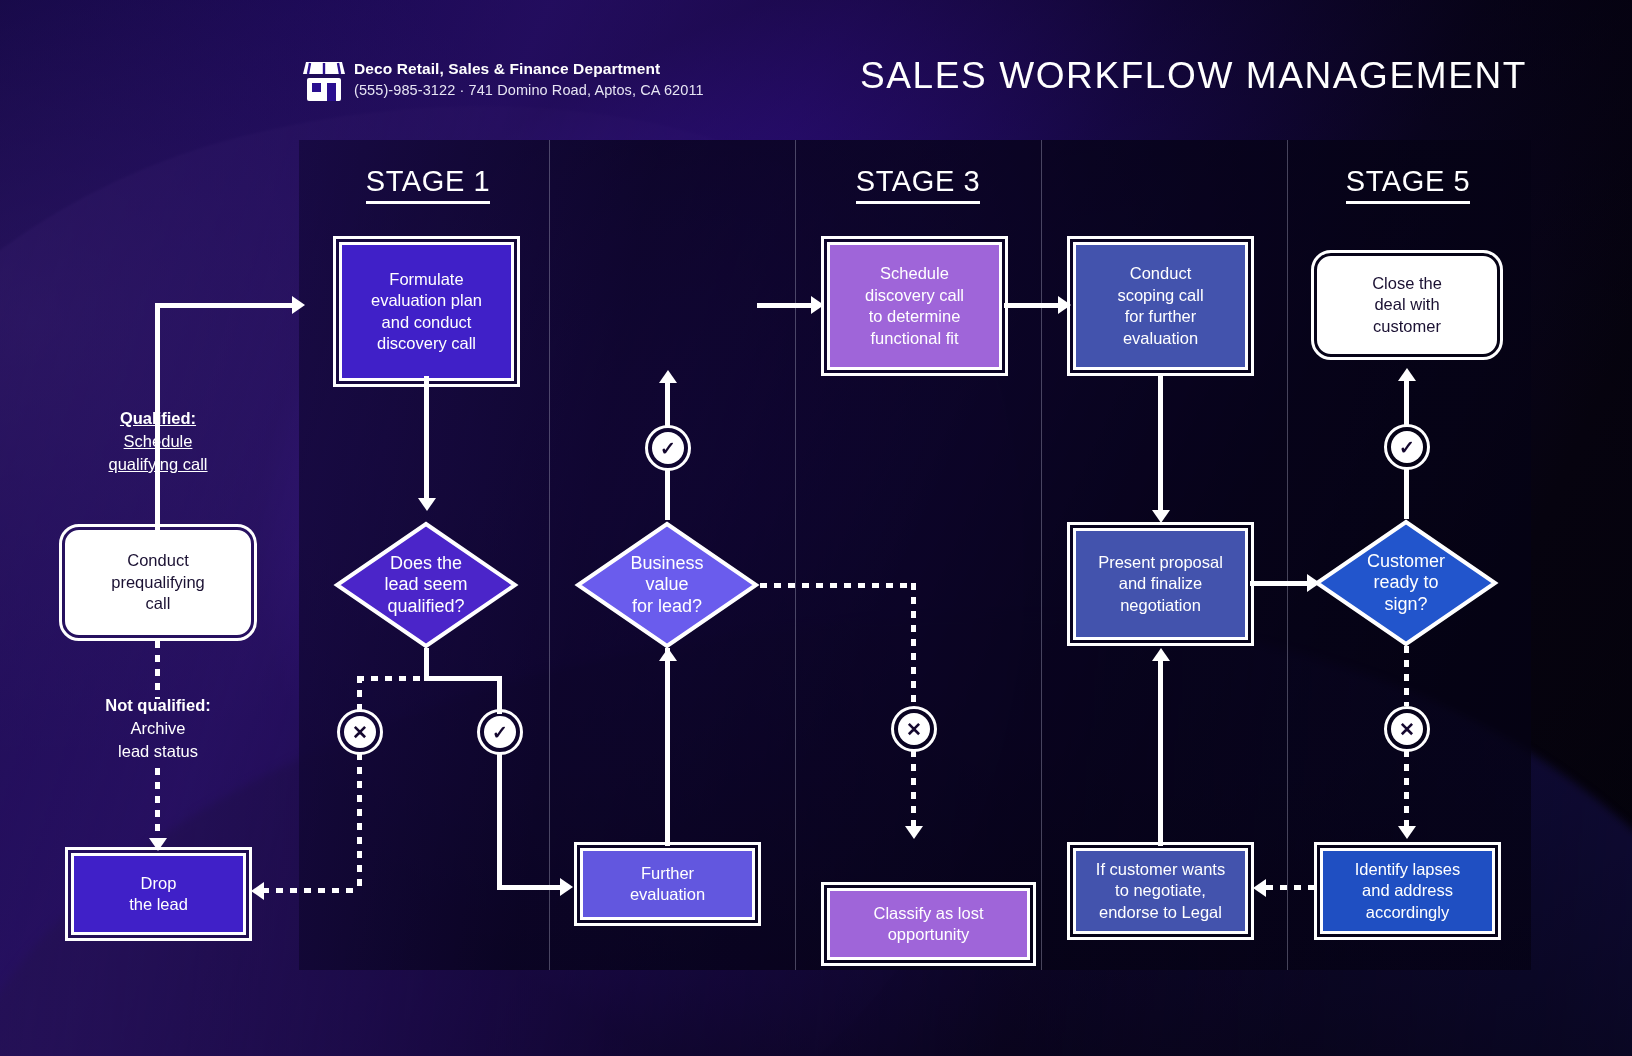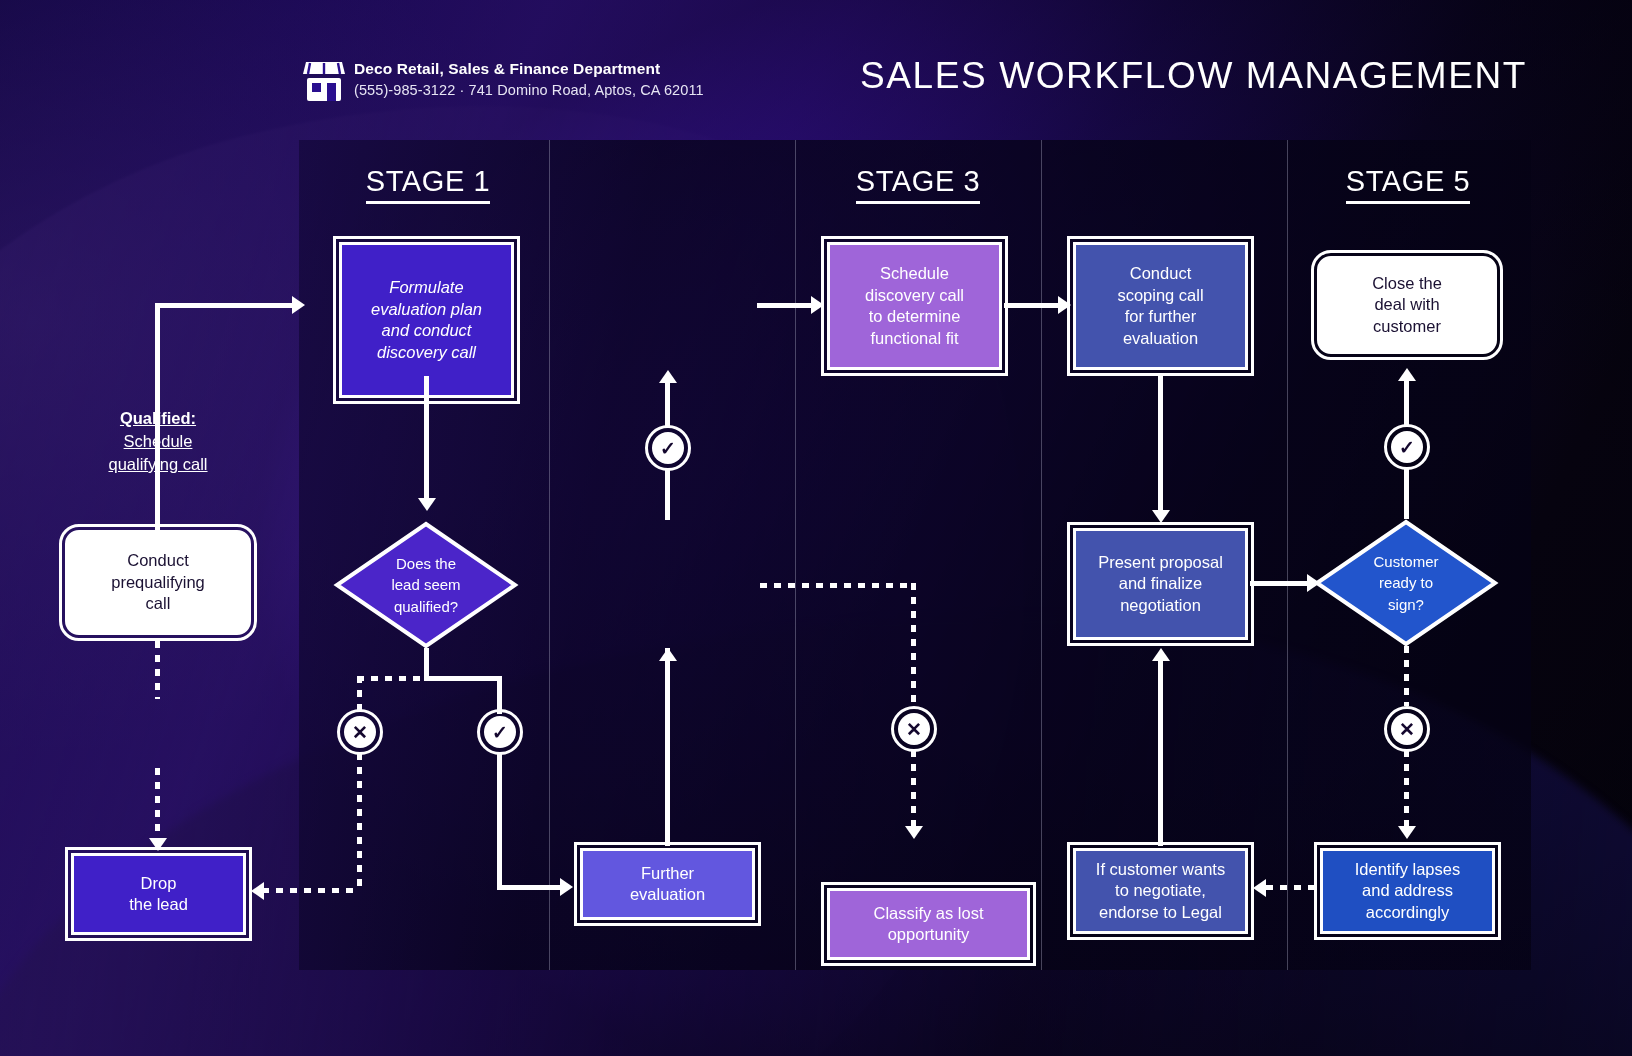--- a/index.html
+++ b/index.html
@@ -51,21 +51,21 @@
     text-align:center;color:#ffffff;font-size:16.5px;line-height:21.5px;}
   .rect{border:3px solid #ffffff;outline:3px solid #ffffff;outline-offset:3px;}
   .rect .inner{width:100%;height:100%;display:flex;align-items:center;justify-content:center;padding:0 10px;box-sizing:border-box;}
 
   .pill{border:3px solid #ffffff;outline:3px solid #ffffff;outline-offset:3px;border-radius:14px;
     background:#ffffff;color:#1b1133;}
 
   .diamond-wrap{position:absolute;}
   .diamond-wrap svg{position:absolute;left:0;top:0;}
   .diamond-txt{position:absolute;inset:0;display:flex;align-items:center;justify-content:center;
-    text-align:center;color:#fff;font-size:15px;line-height:21.5px;pointer-events:none;}
+    text-align:center;color:#fff;font-size:18px;line-height:21.5px;pointer-events:none;}
 
   
   .ln{position:absolute;background:#ffffff;}
   .dln-v{position:absolute;width:5px;
     background-image:linear-gradient(#ffffff 52%, rgba(255,255,255,0) 0%);
     background-size:5px 14px;background-repeat:repeat-y;}
   .dln-h{position:absolute;height:5px;
     background-image:linear-gradient(90deg,#ffffff 52%, rgba(255,255,255,0) 0%);
     background-size:14px 5px;background-repeat:repeat-x;}
   .arw{position:absolute;width:0;height:0;}
@@ -131,28 +131,32 @@
   <div class="sidelabel" style="left:43px;top:407px;text-decoration:underline;">
     <b>Qualified:</b><br>
     <span>Schedule<br>qualifying call</span>
   </div>
 
   <div class="node pill" style="left:65px;top:530px;width:186px;height:105px;">
     <div style="padding:0 8px;">Conduct<br>prequalifying<br>call</div>
   </div>
 
   <div class="dln-v" style="left:155px;top:641px;height:58px;"></div>
+  <div class="sidelabel" style="left:43px;top:694px;">
+    <b>Not qualified:</b><br>
+    <span>Archive<br>lead status</span>
+  </div>
   <div class="dln-v" style="left:155px;top:768px;height:72px;"></div>
   <div class="arw arw-d" style="left:149px;top:838px;"></div>
 
   <div class="node rect" style="left:71px;top:853px;width:175px;height:82px;background:#4020c8;">
     <div class="inner">Drop<br>the lead</div>
   </div>
 
-  <div class="node rect" style="left:339px;top:242px;width:175px;height:156px;background:#4020c8;font-style:italic;">
+  <div class="node rect" style="left:339px;top:242px;width:175px;height:139px;background:#4020c8;">
     <div class="inner">Formulate<br>evaluation plan<br>and conduct<br>discovery call</div>
   </div>
 
   <div class="ln" style="left:424px;top:376px;width:5px;height:124px;"></div>
   <div class="arw arw-d" style="left:418px;top:498px;"></div>
 
   <div class="diamond-wrap" style="left:333px;top:520px;width:186px;height:130px;">
     <svg width="186" height="130">
         <polygon points="93,4 182,65 93,126 4,65" fill="#4b25c9" stroke="#ffffff" stroke-width="4"></polygon>
       </svg>
@@ -182,20 +186,26 @@
   <div class="ln" style="left:757px;top:303px;width:57px;height:5px;"></div>
   <div class="arw arw-r" style="left:811px;top:296px;"></div>
 
   <div class="ln" style="left:665px;top:470px;width:5px;height:50px;"></div>
   <div class="arw arw-u" style="left:659px;top:370px;"></div>
   <div class="ln" style="left:665px;top:382px;width:5px;height:46px;"></div>
   <div class="badge" style="left:645px;top:425px;">
     <div class="dot">✓</div>
   </div>
 
+  <div class="diamond-wrap" style="left:574px;top:520px;width:186px;height:130px;">
+    <svg width="186" height="130">
+        <polygon points="93,4 182,65 93,126 4,65" fill="#6a5ced" stroke="#ffffff" stroke-width="4"></polygon>
+      </svg>
+    <div class="diamond-txt">Business<br>value<br>for lead?</div>
+  </div>
 
   <div class="ln" style="left:665px;top:648px;width:5px;height:198px;"></div>
   <div class="arw arw-u" style="left:659px;top:648px;"></div>
 
   <div class="node rect" style="left:580px;top:848px;width:175px;height:72px;background:#6257df;">
     <div class="inner">Further<br>evaluation</div>
   </div>
 
   <div class="dln-h" style="left:760px;top:583px;width:155px;"></div>
   <div class="dln-v" style="left:911px;top:583px;height:124px;"></div>

